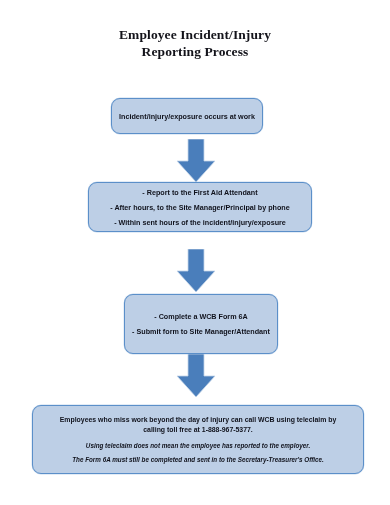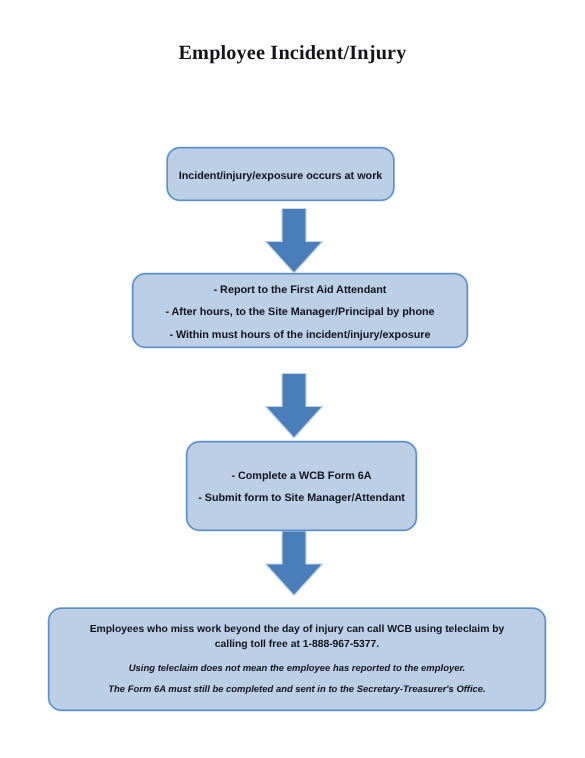--- a/index.html
+++ b/index.html
@@ -131,36 +131,37 @@
   #arrow-2 { left: 176px; top: 249px; }
   #arrow-3 { left: 176px; top: 354px; }
 </style>
 </head>
 <body>
 
 <div class="page">
 
   <div class="title">
     <span class="title-line">Employee Incident/Injury</span>
+    <span class="title-line">Reporting Process</span>
   </div>
 
   <div class="flow-box" id="box-start">
     <span class="box-line">Incident/injury/exposure occurs at work</span>
   </div>
 
   <div class="arrow" id="arrow-1">
     <svg viewBox="0 0 40 44" xmlns="http://www.w3.org/2000/svg" aria-hidden="true">
       <polygon points="12,0 28,0 28,22 39,22 20,43 1,22 12,22" fill="#4a7ebb" stroke="#c3d4e8" stroke-width="0.8"></polygon>
     </svg>
   </div>
 
   <div class="flow-box" id="box-report">
     <span class="box-line">- Report to the First Aid Attendant</span>
     <span class="box-line">- After hours, to the Site Manager/Principal by phone</span>
-    <span class="box-line">- Within must hours of the incident/injury/exposure</span>
+    <span class="box-line">- Within sent hours of the incident/injury/exposure</span>
   </div>
 
   <div class="arrow" id="arrow-2">
     <svg viewBox="0 0 40 44" xmlns="http://www.w3.org/2000/svg" aria-hidden="true">
       <polygon points="12,0 28,0 28,22 39,22 20,43 1,22 12,22" fill="#4a7ebb" stroke="#c3d4e8" stroke-width="0.8"></polygon>
     </svg>
   </div>
 
   <div class="flow-box" id="box-form">
     <span class="box-line">- Complete a WCB Form 6A</span>

